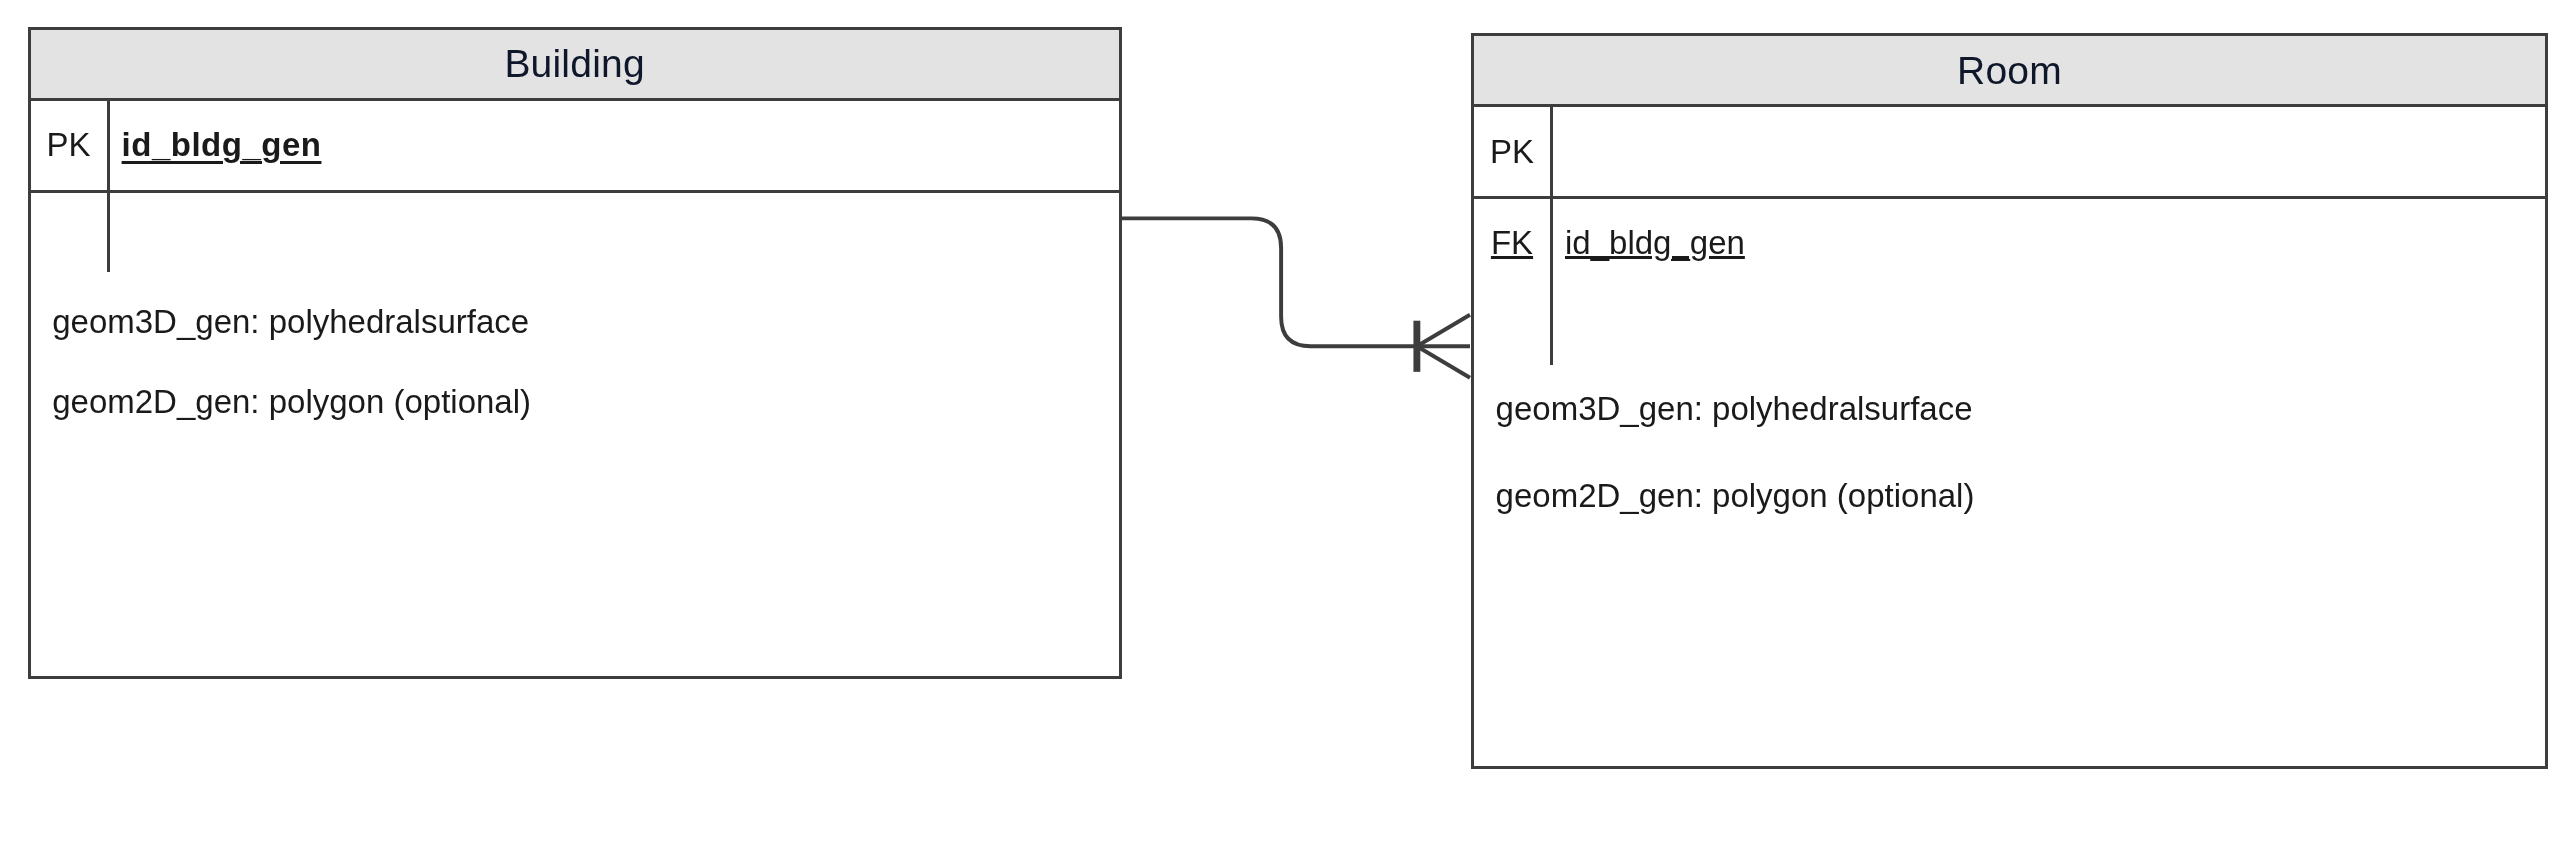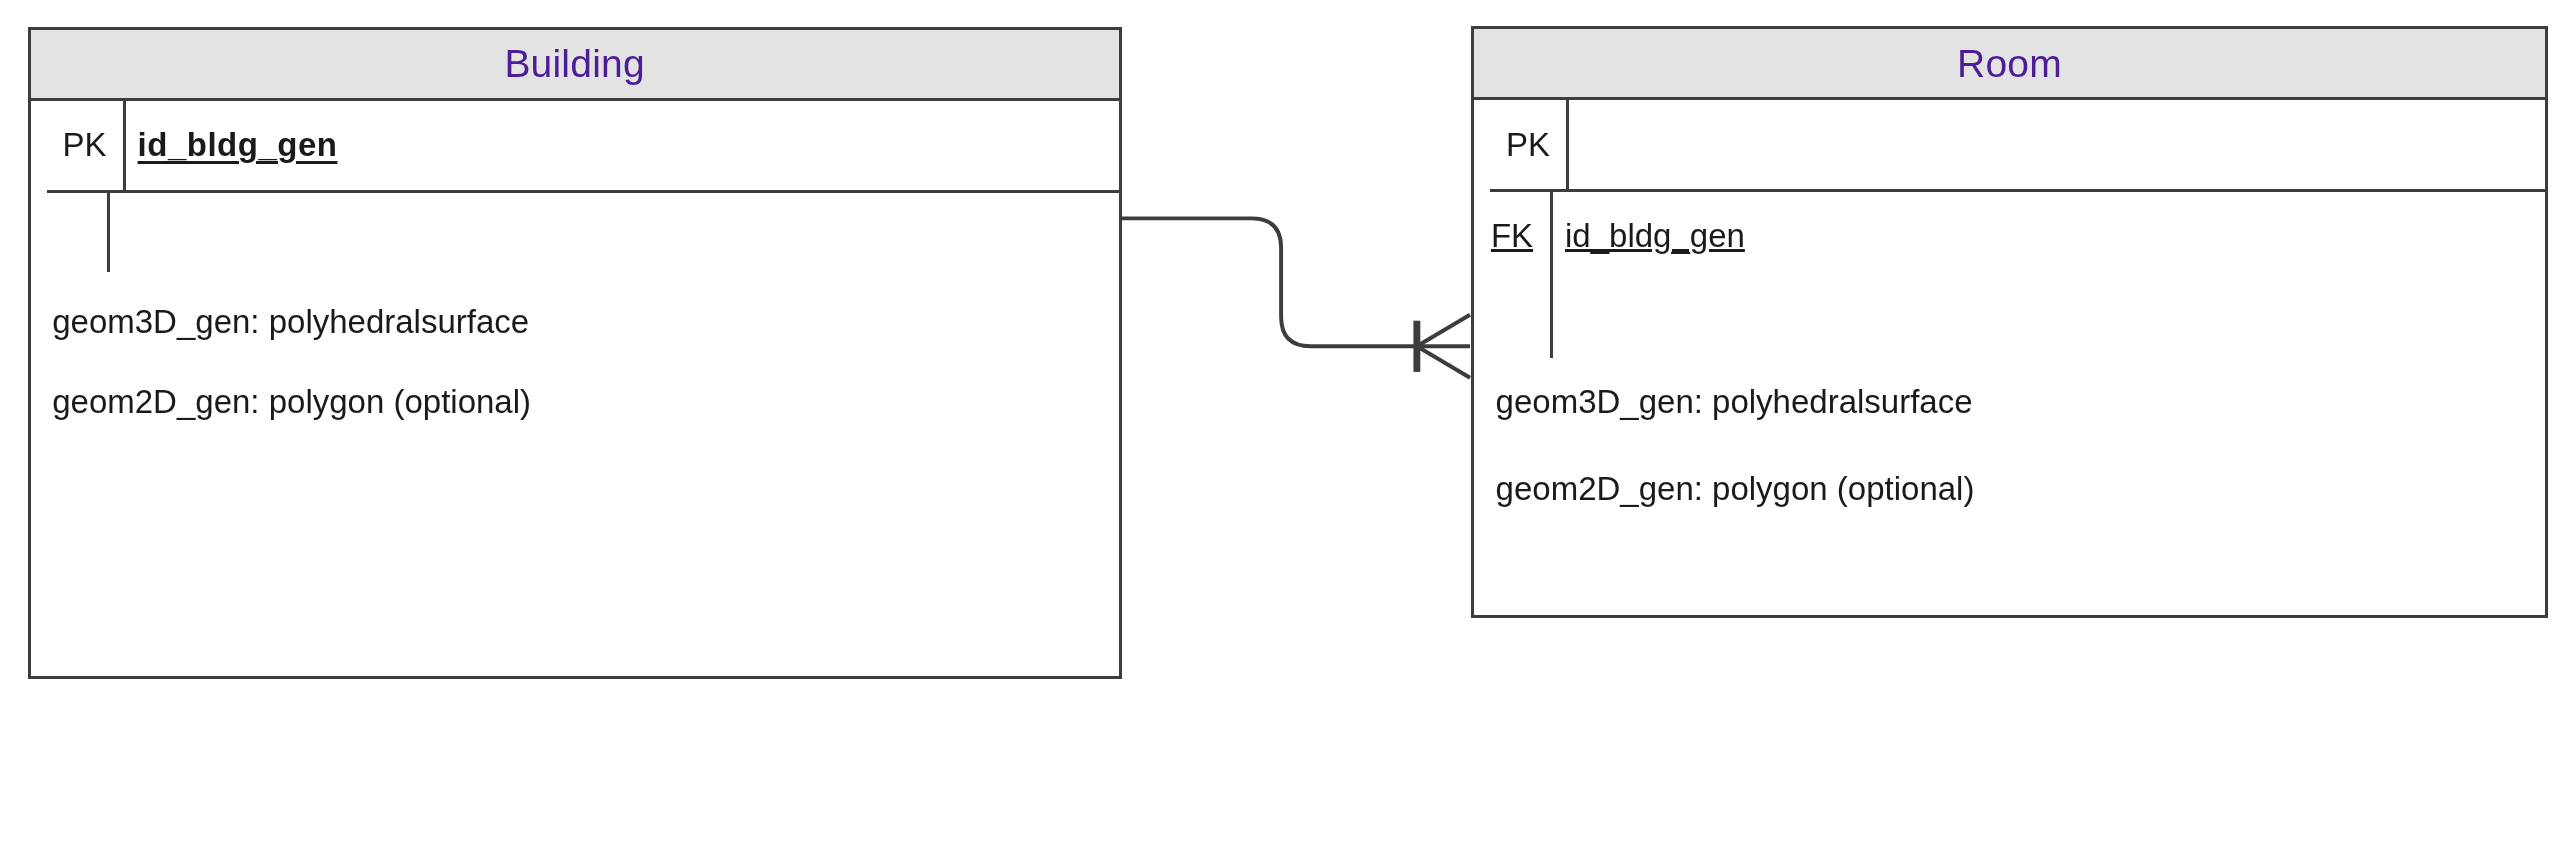--- a/index.html
+++ b/index.html
@@ -32,36 +32,35 @@
     height: 71px;
     background: #e3e3e3;
     border-bottom: 3px solid #3d3d3d;
     display: flex;
     align-items: center;
     justify-content: center;
   }
   .entity-title {
     font-size: 39px;
     font-weight: 400;
-    color: #4c1d95;
+    color: #0f172a;
     letter-spacing: 0.2px;
     line-height: 1;
   }
 
   
   .entity-body {
     display: block;
   }
   .row {
     display: flex;
     align-items: stretch;
   }
   .row.pk-row {
     border-bottom: 3px solid #3d3d3d;
-    margin-left: 16px;
   }
   .key-cell {
     box-sizing: border-box;
     width: 79px;
     flex: 0 0 79px;
     border-right: 3px solid #3d3d3d;
     display: flex;
     align-items: center;
     justify-content: center;
     font-size: 33px;
@@ -155,21 +154,21 @@
         <div class="key-cell empty" style="height:487px;">&nbsp;</div>
         <div class="attr-list">
           <div class="attr-line" style="height:87px; padding-top:13.8px;">geom3D_gen: polyhedralsurface</div>
           <div class="attr-line" style="height:87px;">geom2D_gen: polygon (optional)</div>
         </div>
       </div>
 
     </div>
   </div>
 
-  <div class="entity" id="entity-room" style="left:1471px; top:26px; width:1077px; height:592px;">
+  <div class="entity" id="entity-room" style="left:1471px; top:33px; width:1077px; height:736px;">
 
     <div class="entity-header">
       <span class="entity-title">Room</span>
     </div>
 
     <div class="entity-body">
 
       <div class="row pk-row">
         <div class="key-cell">PK</div>
       </div>

